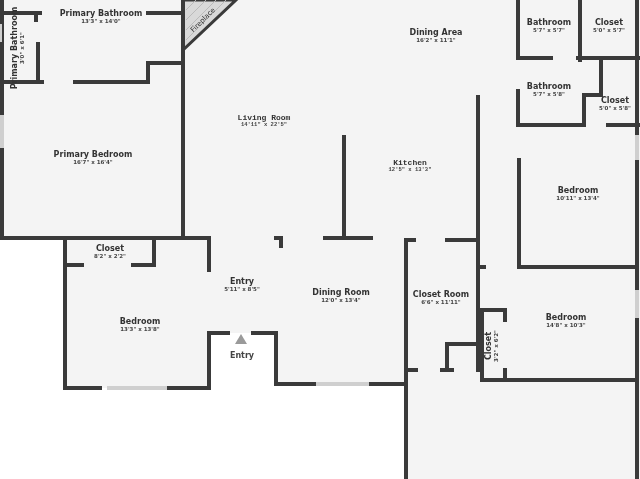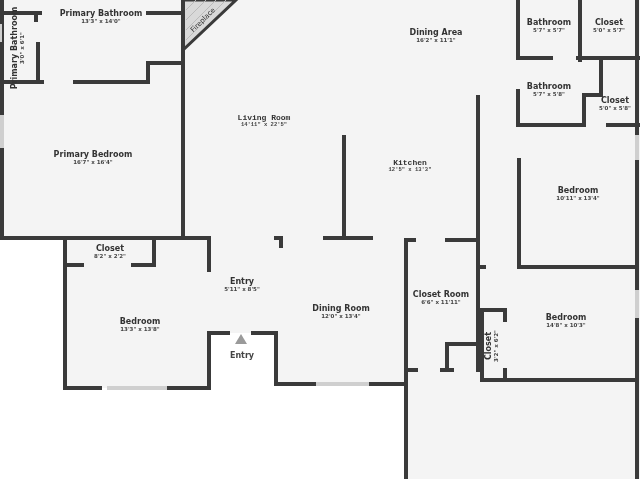--- a/index.html
+++ b/index.html
@@ -146,21 +146,21 @@
   <span class="dim">8'2" x 2'2"</span>
 </div>
 <div class="label" style="left:242px;top:285px;">
   <span class="name">Entry</span>
   <span class="dim">5'11" x 8'5"</span>
 </div>
 <div class="label" style="left:140px;top:325px;">
   <span class="name">Bedroom</span>
   <span class="dim">13'3" x 13'8"</span>
 </div>
-<div class="label" style="left:341px;top:312px;">
+<div class="label" style="left:341px;top:296px;">
   <span class="name">Dining Room</span>
   <span class="dim">12'0" x 13'4"</span>
 </div>
 <div class="label" style="left:441px;top:298px;">
   <span class="name">Closet Room</span>
   <span class="dim">6'6" x 11'11"</span>
 </div>
 <div class="label" style="left:566px;top:321px;">
   <span class="name">Bedroom</span>
   <span class="dim">14'8" x 10'3"</span>

